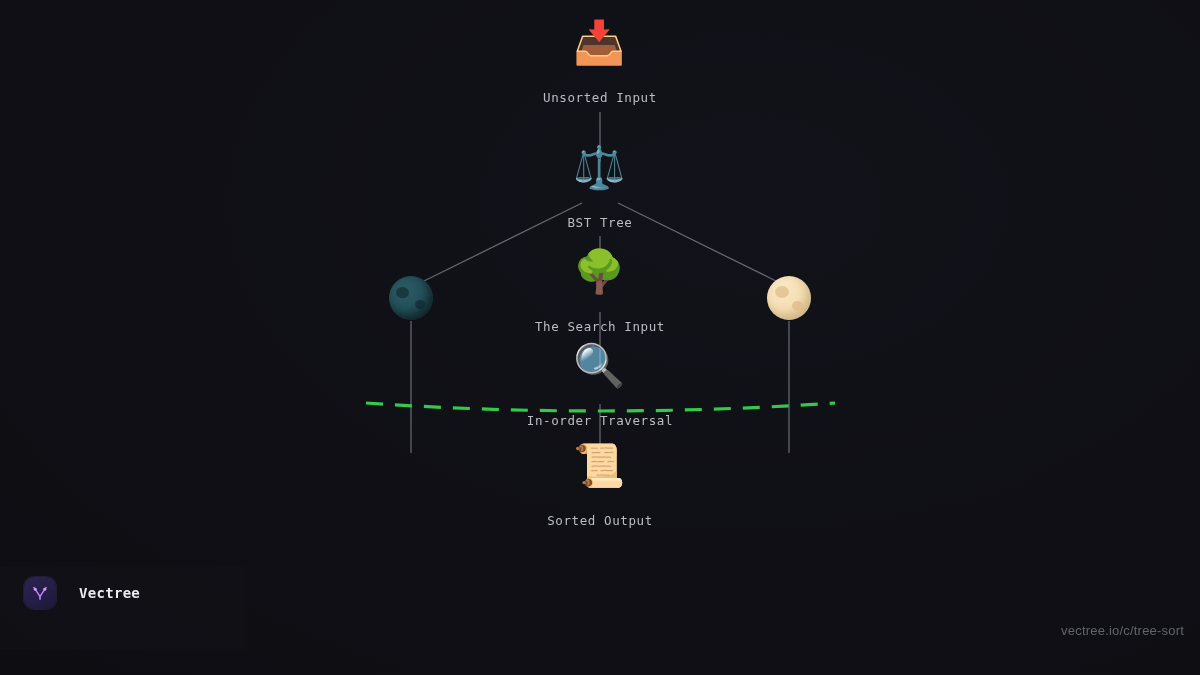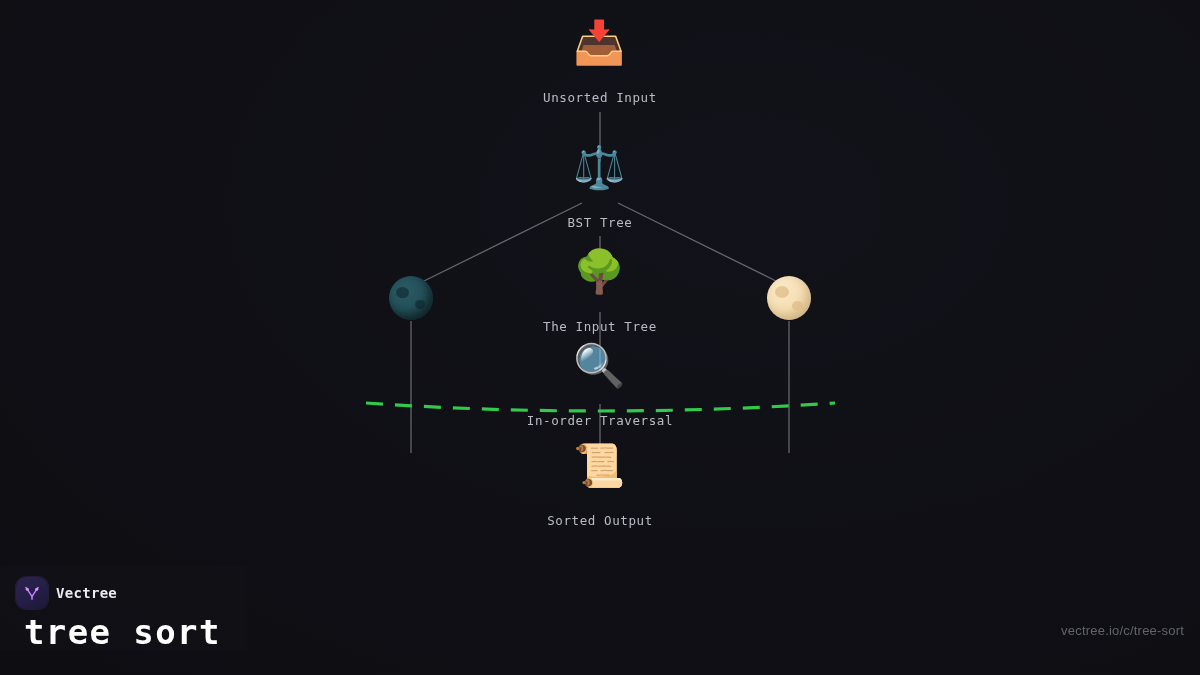--- a/index.html
+++ b/index.html
@@ -100,25 +100,25 @@
     position: absolute;
     border-radius: 50%;
     background: rgba(223, 188, 136, 0.75);
   }
   .moon.full::before { width: 14px; height: 12px; left: 8px;  top: 10px; }
   .moon.full::after  { width: 11px; height: 10px; left: 25px; top: 25px; }
 
   
   .brand-row {
     position: absolute;
-    left: 16px;
+    left: 24px;
     top: 577px;
     display: flex;
     align-items: center;
-    gap: 8px;
+    gap: 23px;
   }
   .brand-logo {
     width: 32px;
     height: 32px;
     border-radius: 10px;
     background: linear-gradient(145deg, #2b2450 0%, #241d44 60%, #1d1838 100%);
     display: flex;
     align-items: center;
     justify-content: center;
     box-shadow: 0 0 0 1px rgba(160,110,255,0.13);
@@ -186,21 +186,21 @@
 
   <div class="node no-label" style="left:411px; top:298px;">
     <div class="node-icon">
       <span class="moon dark"></span>
     </div>
 
   </div>
 
   <div class="node" style="left:600px; top:292px;">
     <div class="node-icon">🌳</div>
-    <div class="node-label">The Input Tree</div>
+    <div class="node-label">The Search Input</div>
   </div>
 
   <div class="node no-label" style="left:789px; top:298px;">
     <div class="node-icon">
       <span class="moon full"></span>
     </div>
 
   </div>
 
   <div class="node" style="left:600px; top:386px;">
@@ -224,17 +224,16 @@
         </g>
         <g fill="#d79bff">
           <circle cx="5.3" cy="6.3" r="1.5"></circle>
           <circle cx="14.7" cy="6.3" r="1.5"></circle>
         </g>
       </svg>
     </div>
     <div class="brand-name">Vectree</div>
   </div>
 
-  <div class="headline">tree sort</div>
 
   <div class="url">vectree.io/c/tree-sort</div>
 
 </div>
 
 </body></html>

